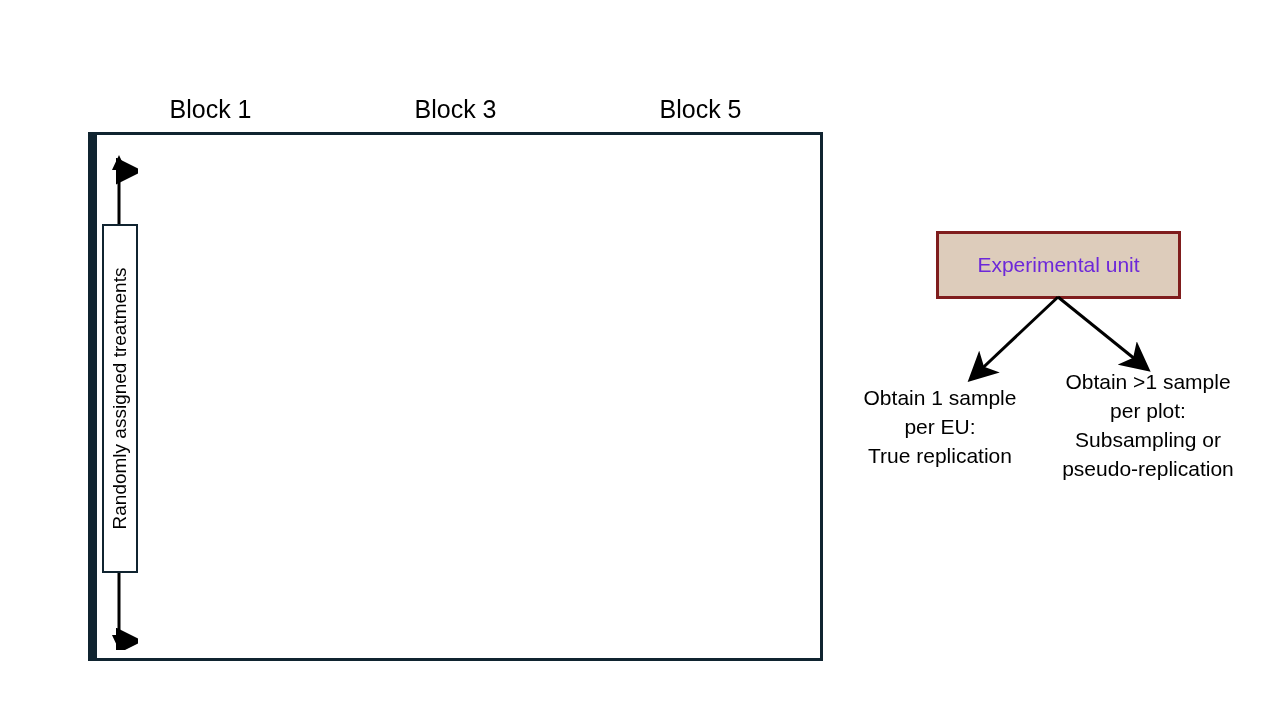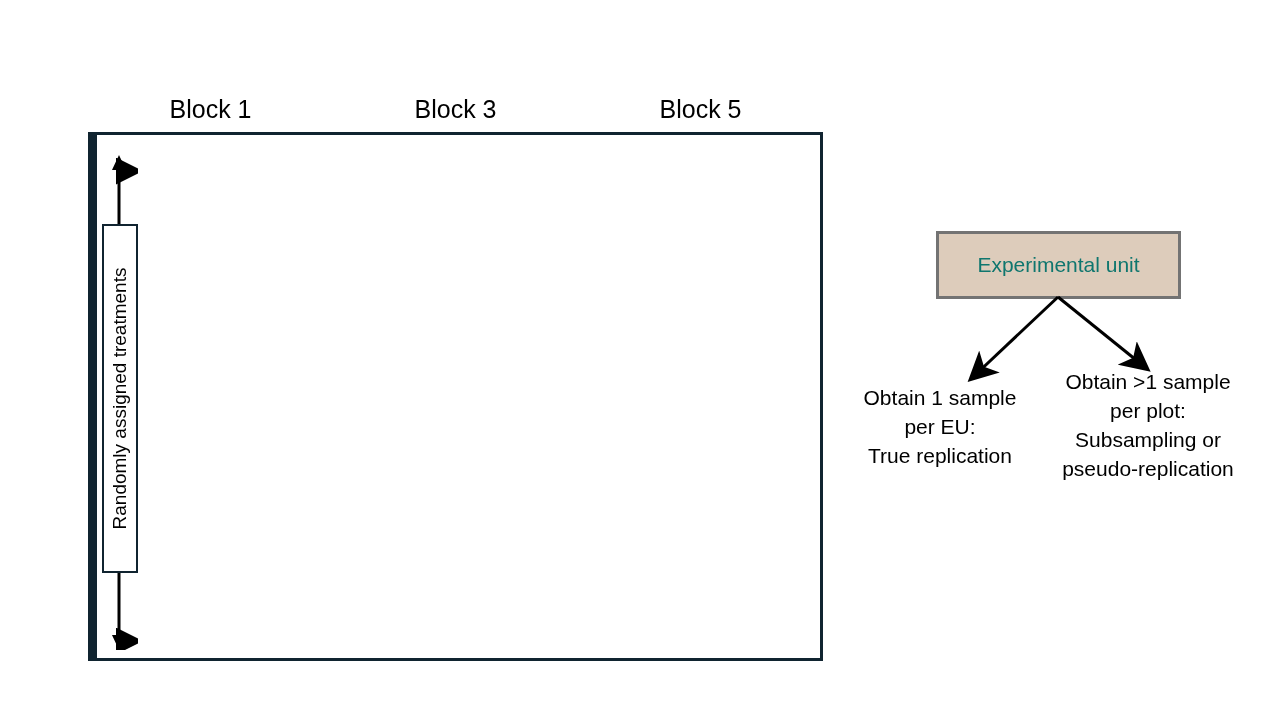--- a/index.html
+++ b/index.html
@@ -88,26 +88,26 @@
   }
 
   
   #experimental-unit-box {
     position: absolute;
     left: 936px;
     top: 231px;
     width: 245px;
     height: 68px;
     background: #DDCCBB;
-    border: 3px solid #737373;
+    border: 3px solid #7f1d1d;
     display: flex;
     align-items: center;
     justify-content: center;
     font-size: 21px;
-    color: #0f766e;
+    color: #6d28d9;
   }
 
   
   #branch-arrows {
     position: absolute;
     left: 930px;
     top: 292px;
     width: 260px;
     height: 105px;
     pointer-events: none;

